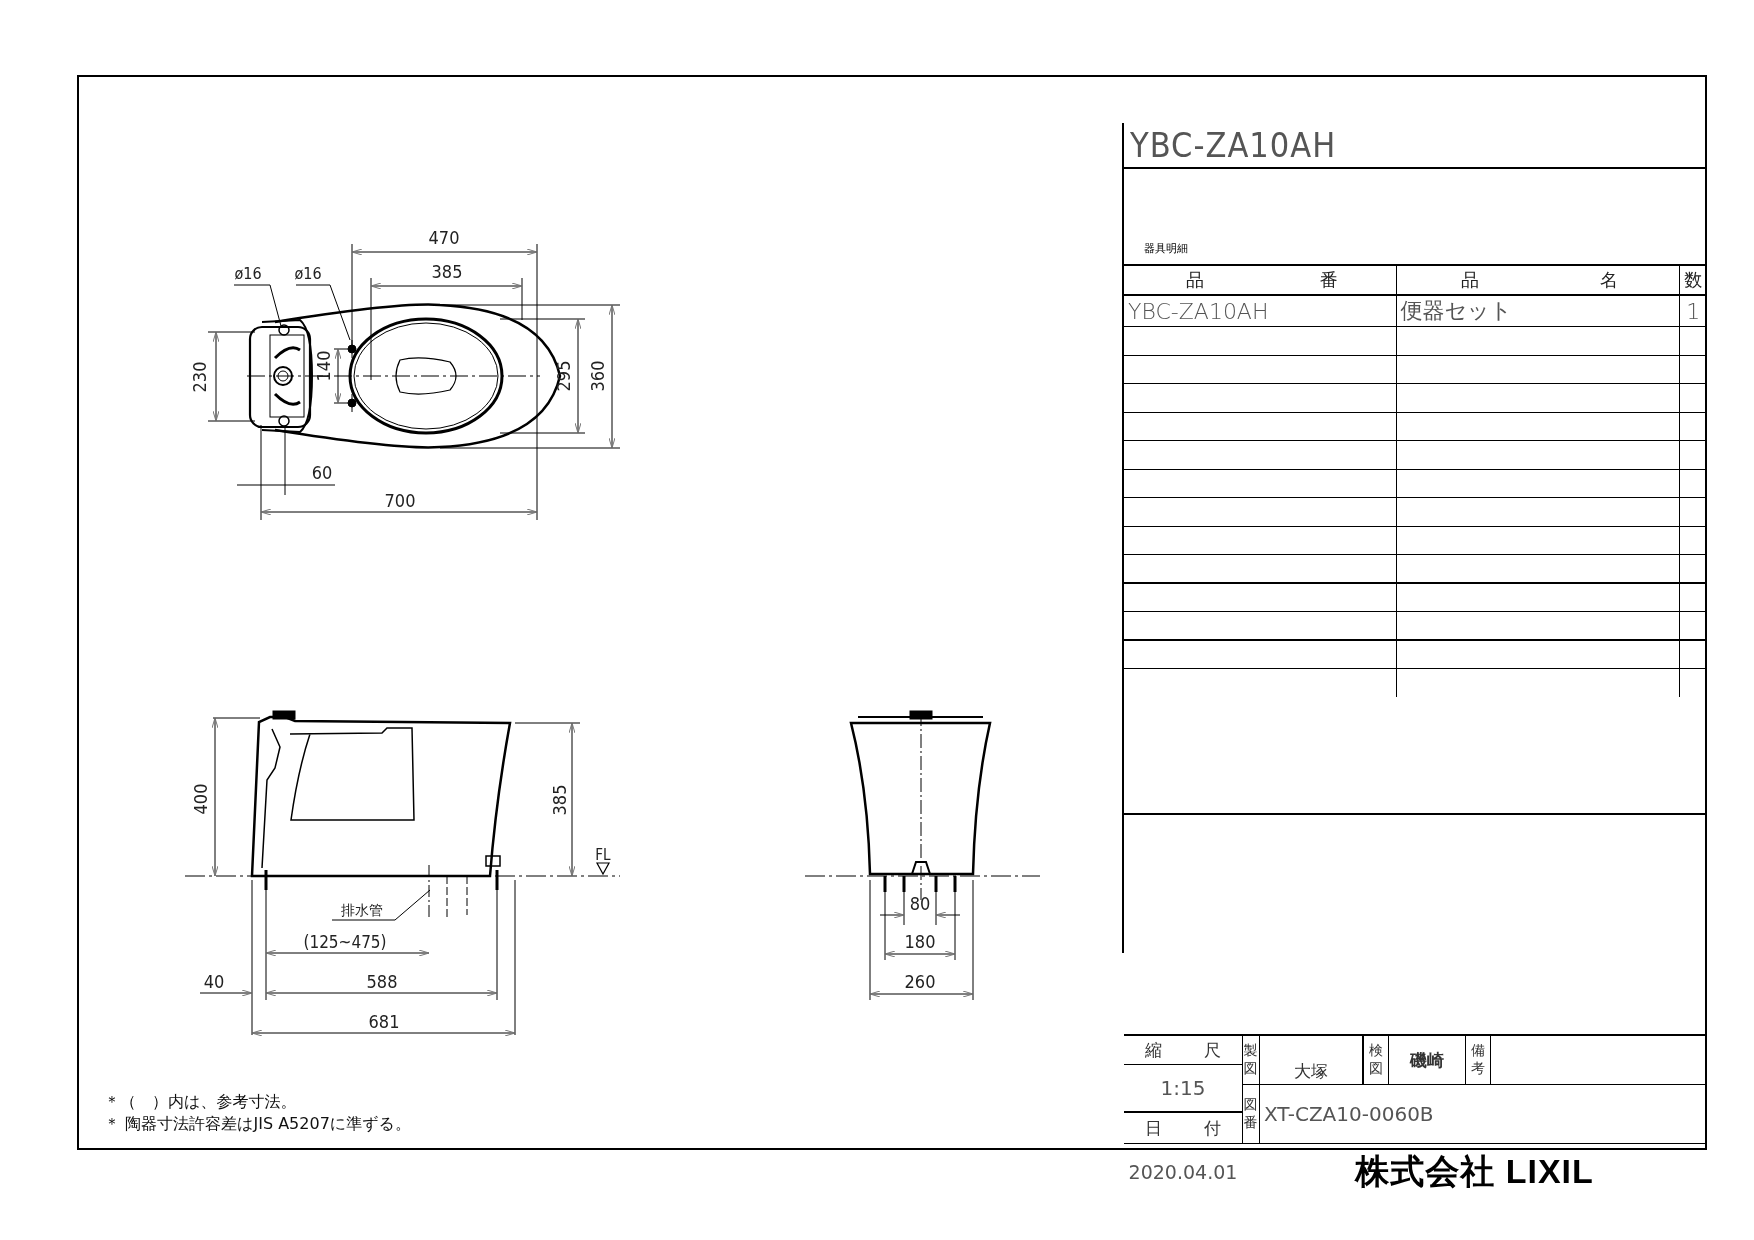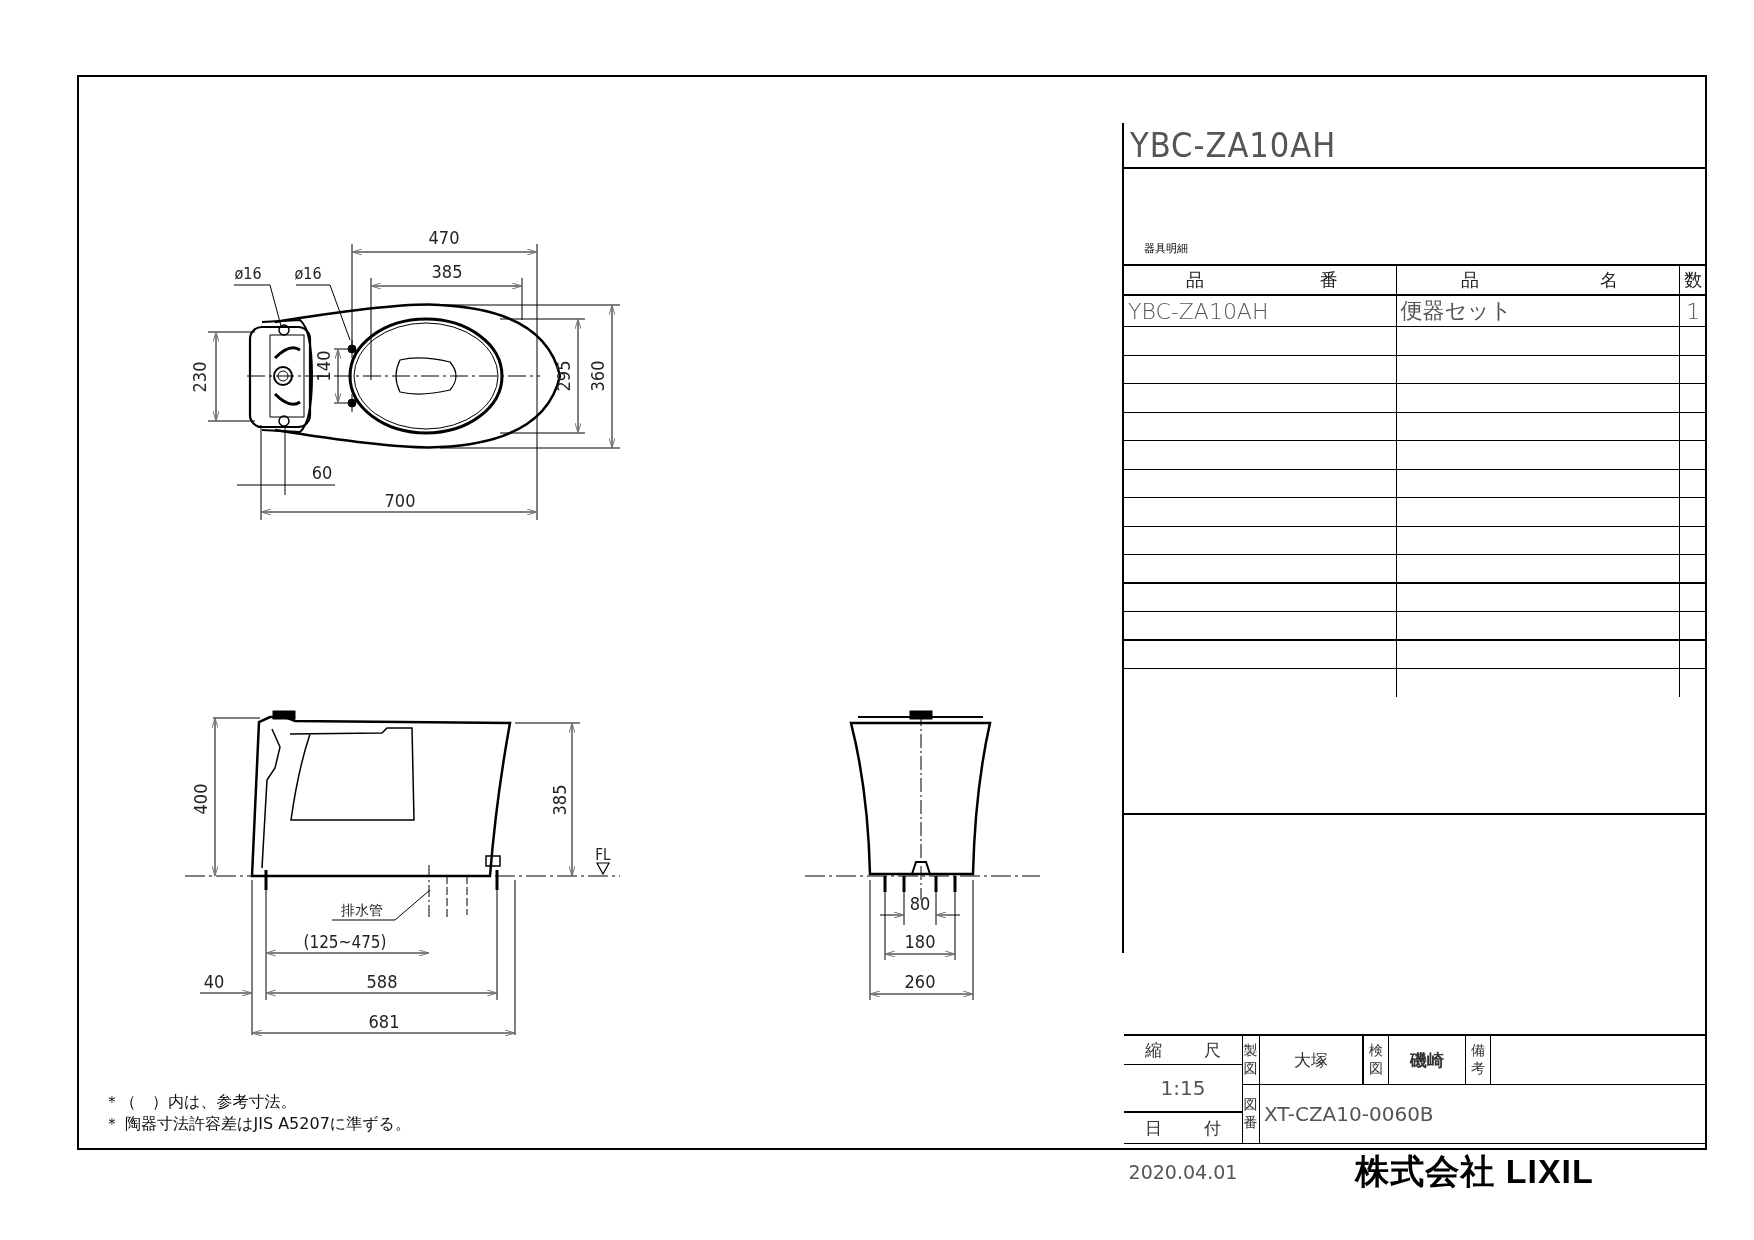--- a/index.html
+++ b/index.html
@@ -304,21 +304,21 @@
       <div class="cell" style="left:0;top:77px;width:118px;height:30px;justify-content:space-around;font-size:17px;">
           <span>日</span>
           <span>付</span>
         </div>
       <div class="cell" style="left:0;top:108px;width:118px;height:56px;font-size:19px;color:#555;">2020.04.01</div>
 
       <div class="cell" style="left:118px;top:0;width:17px;height:48px;flex-direction:column;font-size:14px;">
           <span>製</span>
           <span>図</span>
         </div>
-      <div class="cell" style="left:136px;top:0;width:102px;height:48px;font-size:17px;">大塚</div>
+      <div class="cell" style="left:136px;top:11px;width:102px;height:48px;font-size:17px;">大塚</div>
       <div class="cell" style="left:240px;top:0;width:24px;height:48px;flex-direction:column;font-size:14px;">
           <span>検</span>
           <span>図</span>
         </div>
       <div class="cell" style="left:265px;top:0;width:76px;height:48px;font-size:17px;font-weight:bold;">磯崎</div>
       <div class="cell" style="left:342px;top:0;width:24px;height:48px;flex-direction:column;font-size:14px;">
           <span>備</span>
           <span>考</span>
         </div>
       <div class="cell" style="left:367px;top:0;width:216px;height:48px;"></div>

